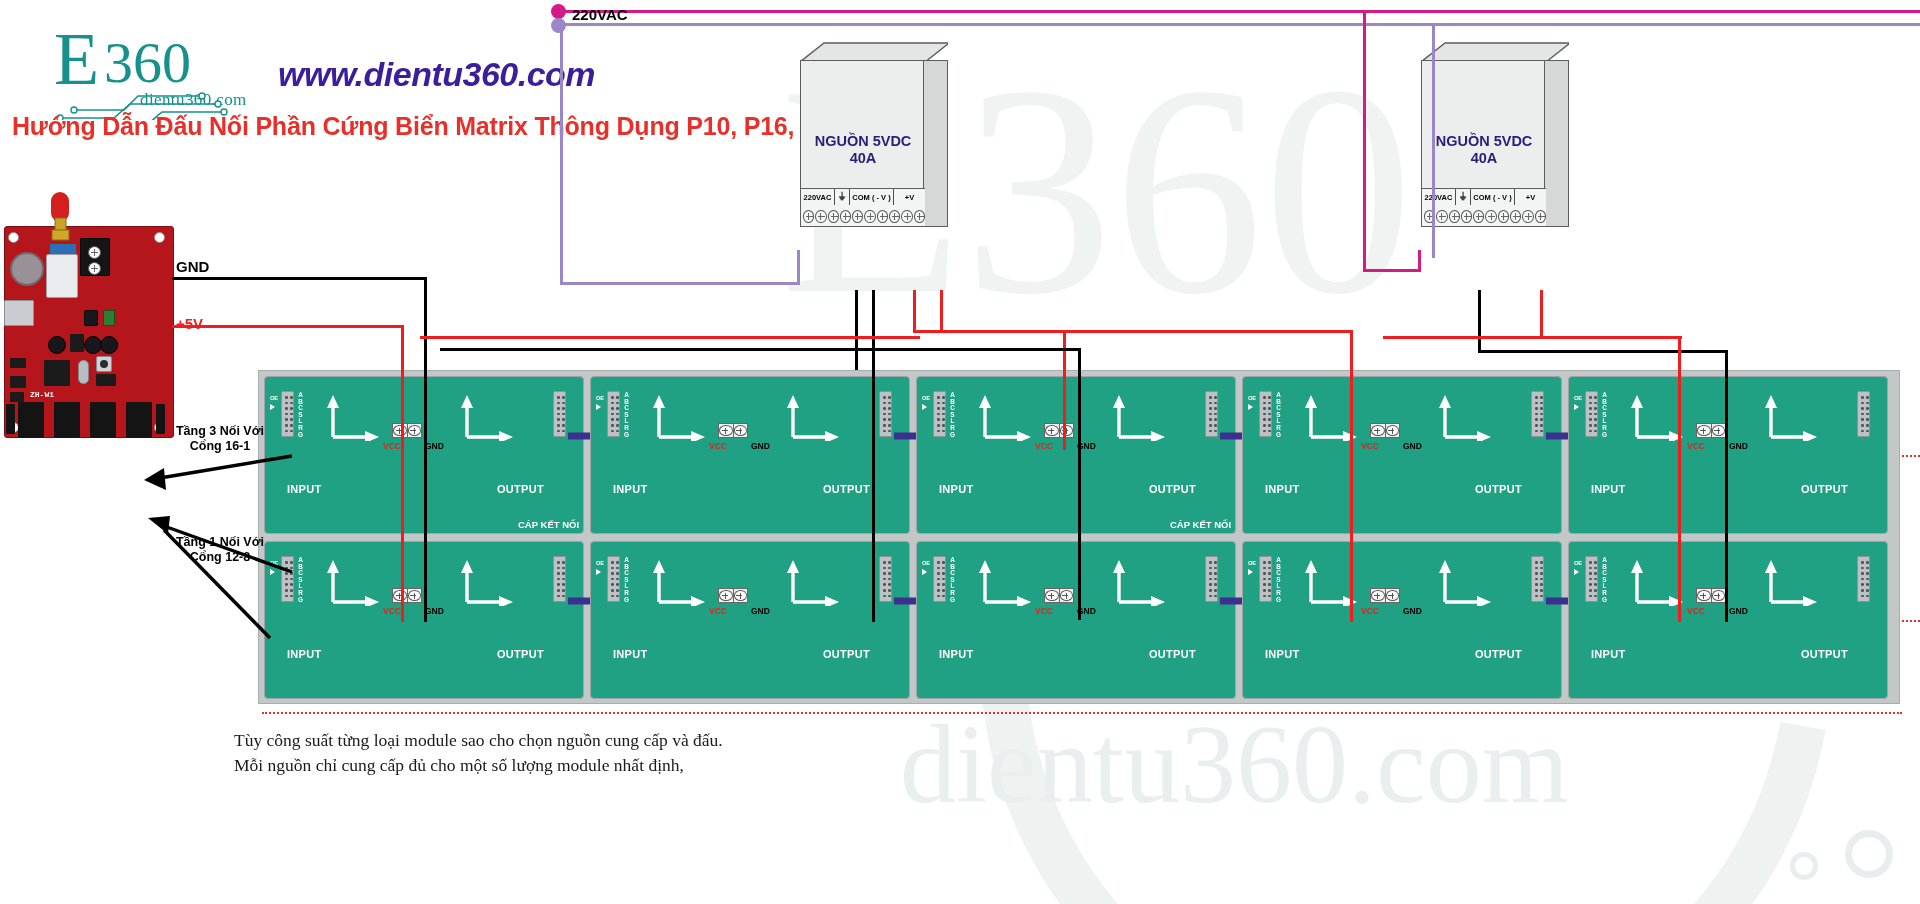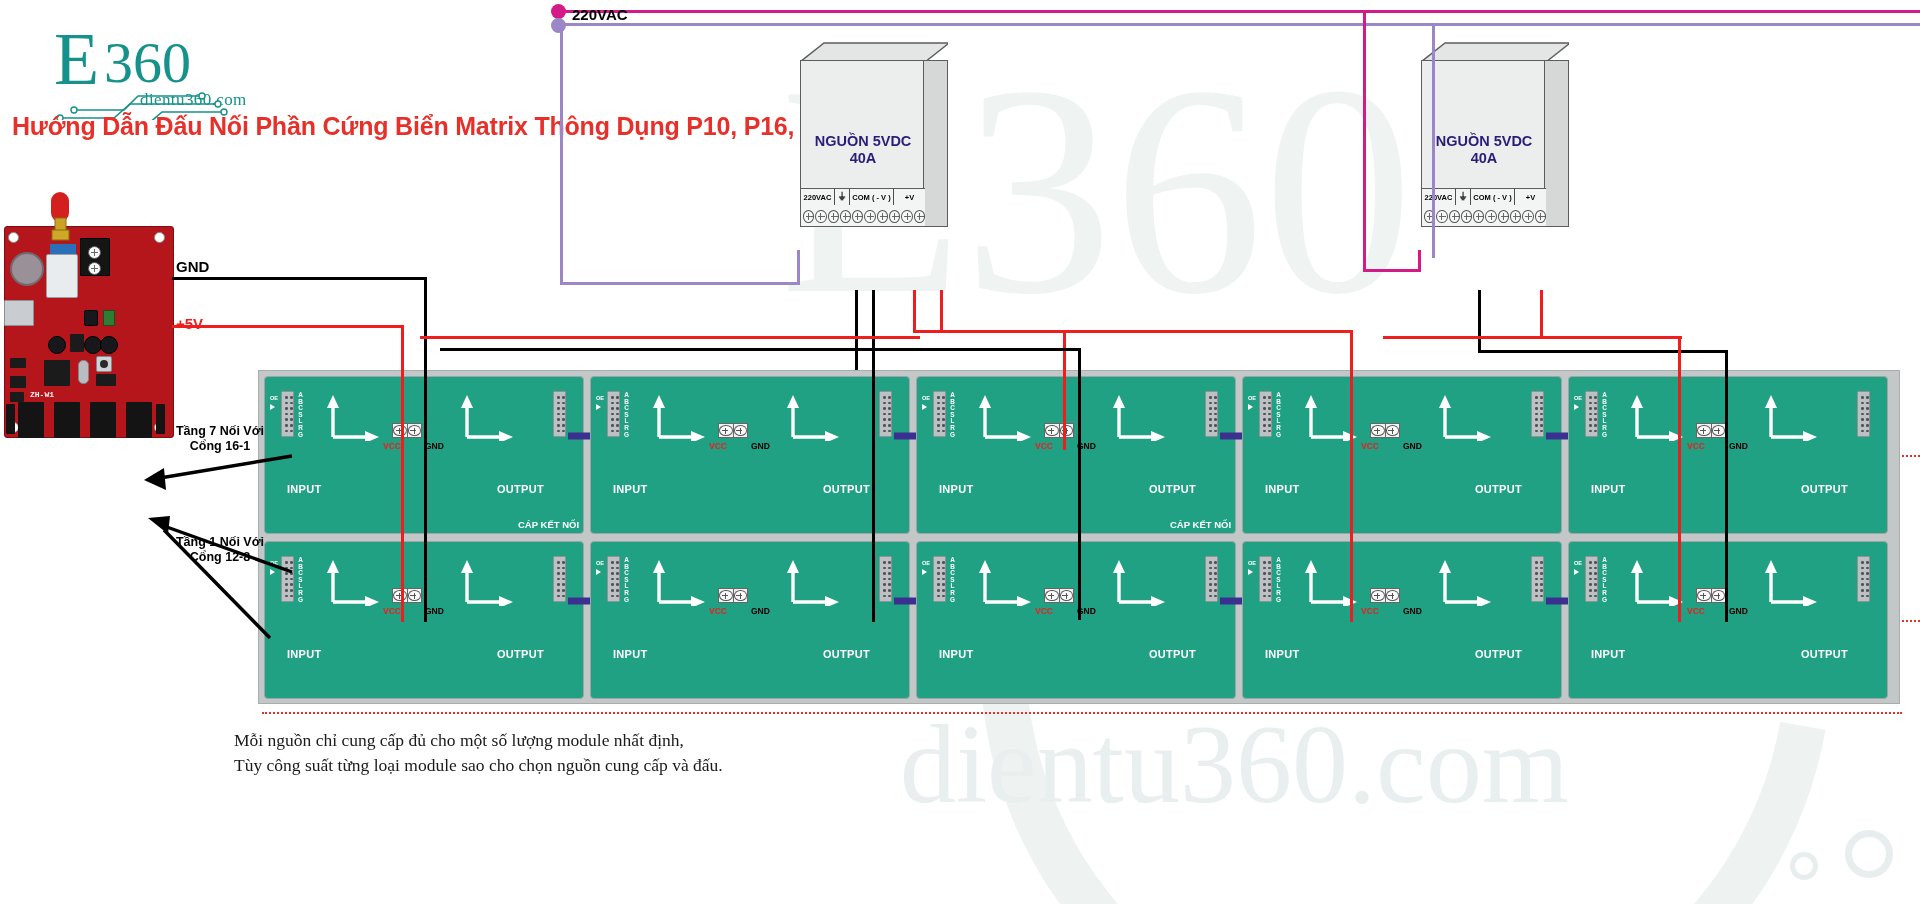--- a/index.html
+++ b/index.html
@@ -199,20 +199,21 @@
       <g fill="#fff" stroke="#16918b" stroke-width="1.4">
         <circle cx="8" cy="38" r="3"></circle>
           <circle cx="166" cy="24" r="3"></circle>
         <circle cx="22" cy="30" r="3"></circle>
           <circle cx="150" cy="16" r="3"></circle>
         <circle cx="44" cy="44" r="3"></circle>
           <circle cx="172" cy="32" r="3"></circle>
       </g>
     </svg>
   </div>
+  <div class="site">www.dientu360.com</div>
   <div class="title">Hướng Dẫn Đấu Nối Phần Cứng Biển Matrix Thông Dụng P10, P16, P20</div>
 
   <div class="wire w-mag" style="left:560px;top:10px;width:1805px;height:3px;"></div>
   <div class="wire w-pur" style="left:560px;top:23px;width:1805px;height:3px;"></div>
   <div style="position:absolute;left:551px;top:4px;width:15px;height:15px;border-radius:50%;background:#d41a86;"></div>
   <div style="position:absolute;left:551px;top:18px;width:15px;height:15px;border-radius:50%;background:#9b86c8;"></div>
   <div class="lbl" style="left:572px;top:6px;font-size:15px;">220VAC</div>
 
   <div class="wire w-mag" style="left:1363px;top:10px;width:3px;height:262px;"></div>
   <div class="wire w-mag" style="left:1363px;top:269px;width:58px;height:3px;"></div>
@@ -1083,21 +1084,21 @@
 
   <svg style="position:absolute;left:120px;top:400px;" width="230" height="240">
     <line x1="172" y1="56" x2="40" y2="78" stroke="#000" stroke-width="3.4"></line>
     <polygon points="44,68 24,80 46,90" fill="#000"></polygon>
     <line x1="172" y1="172" x2="44" y2="126" stroke="#000" stroke-width="3.4"></line>
     <polygon points="50,116 28,118 48,134" fill="#000"></polygon>
     <line x1="150" y1="238" x2="44" y2="130" stroke="#000" stroke-width="3.4"></line>
   </svg>
 
   <div class="lbl" style="left:160px;top:424px;font-size:12.5px;line-height:15px;text-align:center;width:120px;">
-    <div>Tầng 7 Nối Với</div>
+    <div>Tầng 3 Nối Với</div>
     <div>Cổng 16-1</div>
   </div>
   <div class="lbl" style="left:160px;top:535px;font-size:12.5px;line-height:15px;text-align:center;width:120px;">
     <div>Tầng 1 Nối Với</div>
     <div>Cổng 12-8</div>
   </div>
 
   <div class="wire w-blk" style="left:855px;top:290px;width:3px;height:80px;"></div>
   <div class="wire w-blk" style="left:872px;top:290px;width:3px;height:332px;"></div>
 
@@ -1112,17 +1113,17 @@
 
   <div class="wire w-blk" style="left:1478px;top:290px;width:3px;height:63px;"></div>
   <div class="wire w-blk" style="left:1478px;top:350px;width:250px;height:3px;"></div>
   <div class="wire w-blk" style="left:1725px;top:350px;width:3px;height:272px;"></div>
   <div class="wire w-red" style="left:1540px;top:290px;width:3px;height:48px;"></div>
   <div class="wire w-red" style="left:1383px;top:336px;width:160px;height:3px;"></div>
   <div class="wire w-red" style="left:1678px;top:336px;width:3px;height:286px;"></div>
   <div class="wire w-red" style="left:1540px;top:336px;width:142px;height:3px;"></div>
 
   <div class="note">
+    <div class="ln" style="padding-left:44px;">Tùy công suất từng loại module sao cho chọn nguồn cung cấp và đấu.</div>
     <div class="ln" style="padding-left:44px;">Mỗi nguồn chỉ cung cấp đủ cho một số lượng module nhất định,</div>
-    <div class="ln" style="padding-left:44px;">Tùy công suất từng loại module sao cho chọn nguồn cung cấp và đấu.</div>
   </div>
 
 </div>
 
 </body></html>

